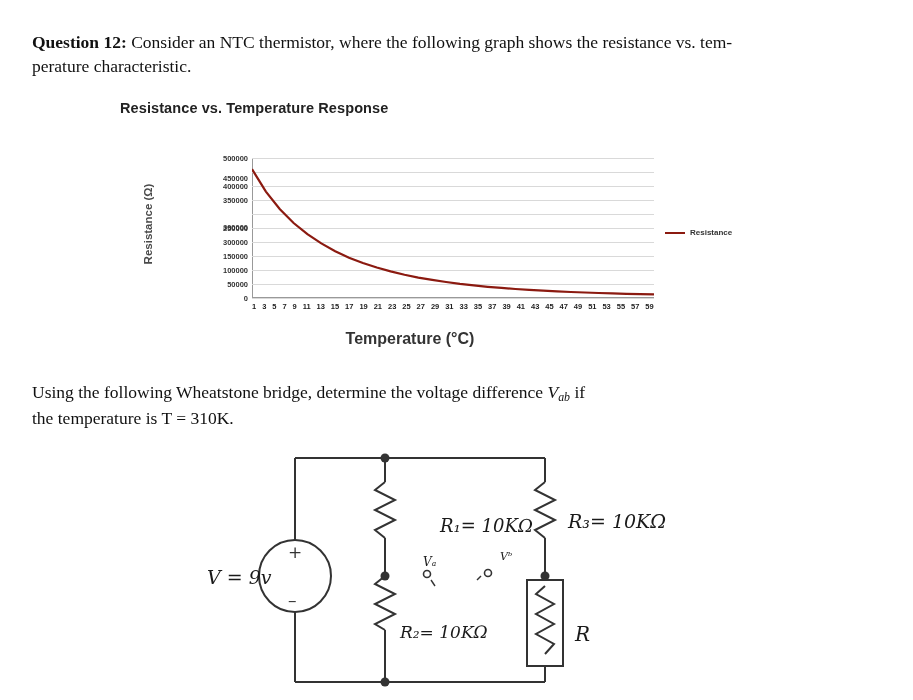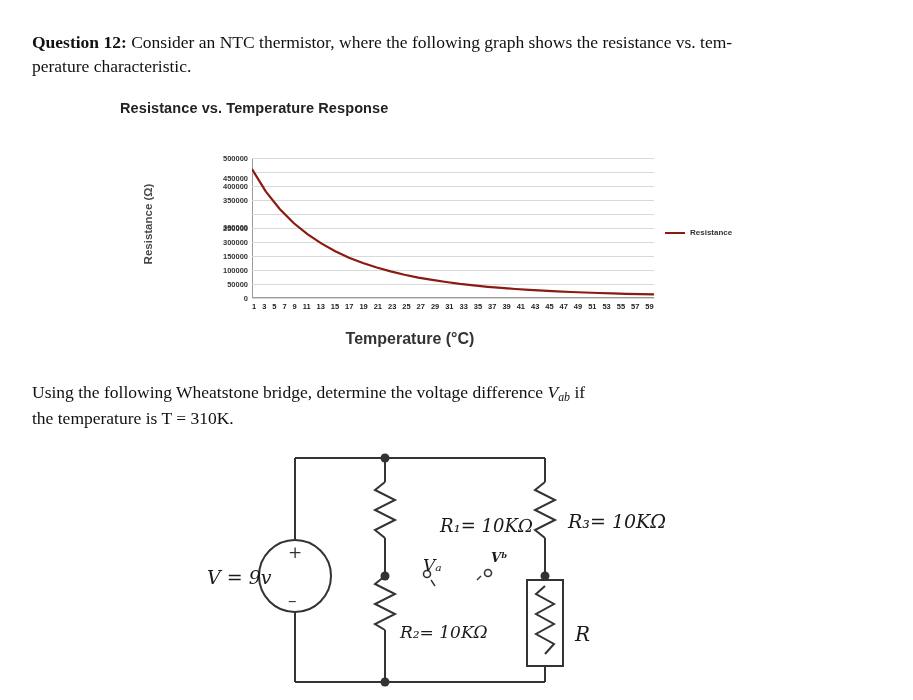--- a/index.html
+++ b/index.html
@@ -194,28 +194,27 @@
   .lbl-v {
     position: absolute;
     left: -48px;
     top: 126px;
     font-size: 19px;
   }
   .lbl-va {
     position: absolute;
     left: 168px;
     top: 115px;
-    font-size: 17px;
+    font-size: 12px;
   }
   .lbl-vb {
     position: absolute;
-    left: 236px;
+    left: 245px;
     top: 110px;
-    font-size: 13px;
-    font-weight: bold;
+    font-size: 11px;
   }
 </style>
 </head>
 <body>
 
 <div class="page">
 
   <div class="qtext">
     <b>Question 12:</b>
     <span>Consider an NTC thermistor, where the following graph shows the resistance vs. tem-</span><br>

